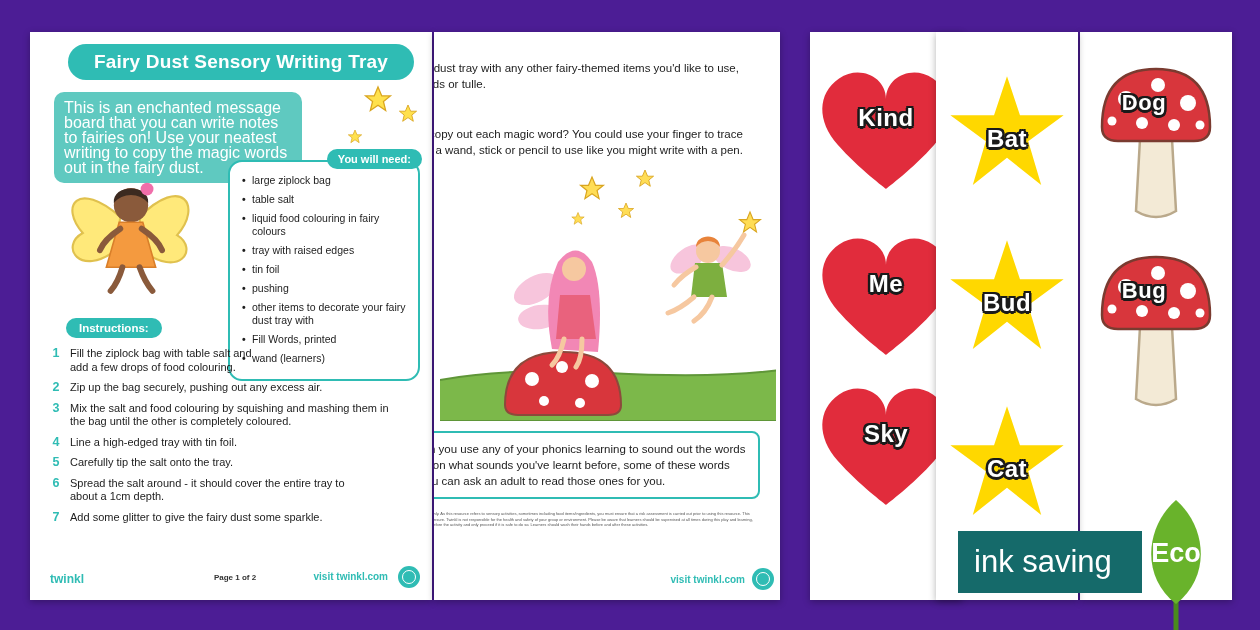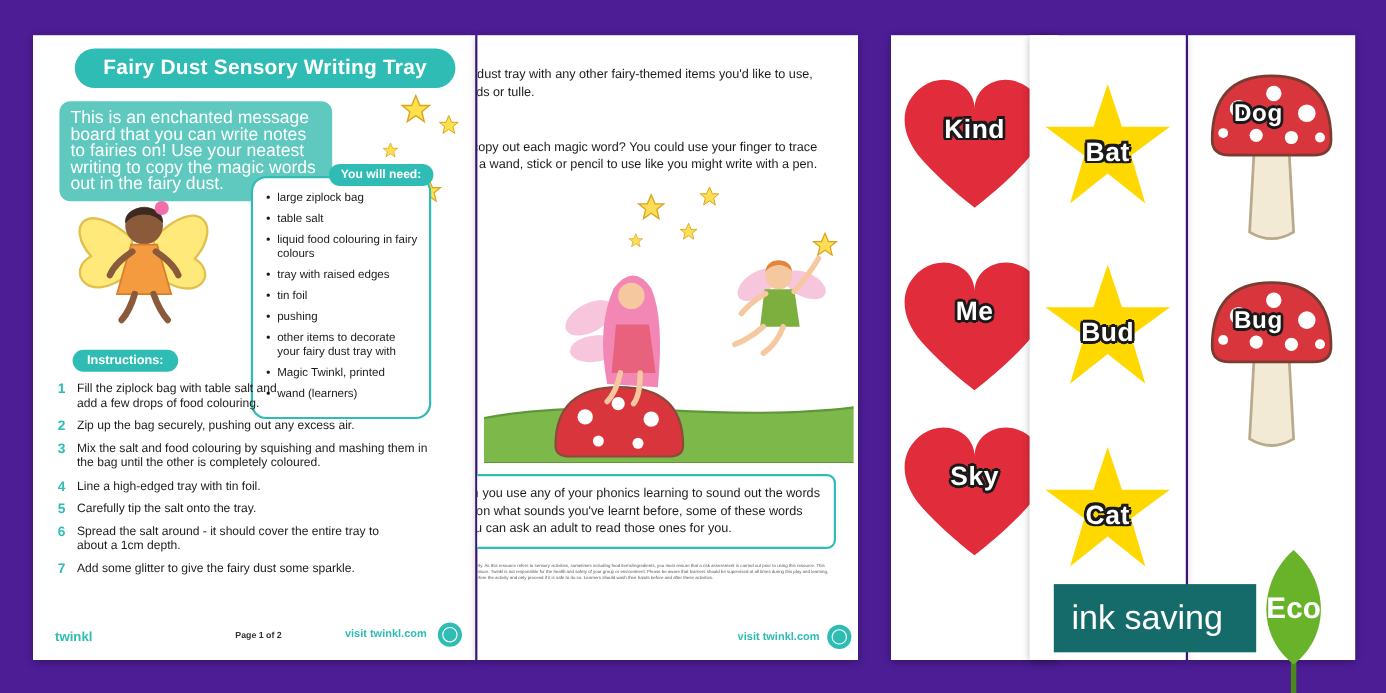--- a/index.html
+++ b/index.html
@@ -14,21 +14,21 @@
   .sheet5{left:1080px;width:152px;}
 
   
   .title-bar{position:absolute;left:38px;top:12px;width:346px;height:36px;background:#2fbcb4;border-radius:18px;
     color:#fff;font-size:19px;font-weight:bold;text-align:center;line-height:36px;letter-spacing:.2px;}
   .intro{position:absolute;left:24px;top:60px;width:248px;background:#5fc9c0;border-radius:10px;color:#fff;
     font-size:16px;line-height:15px;padding:8px 10px;box-sizing:border-box;}
   .deco-stars{position:absolute;left:300px;top:50px;width:100px;height:110px;}
   .fairy{position:absolute;left:26px;top:126px;width:150px;height:150px;}
 
-  .materials-box{position:absolute;left:198px;top:128px;width:164px;border:2.5px solid #2fbcb4;border-radius:14px;
+  .materials-box{position:absolute;left:198px;top:128px;width:192px;border:2.5px solid #2fbcb4;border-radius:14px;
     background:#fff;padding:12px 8px 8px 12px;box-sizing:border-box;}
   .pill{background:#2fbcb4;color:#fff;font-weight:bold;border-radius:11px;}
   .pill-need{position:absolute;top:-13px;right:-4px;font-size:11px;padding:4px 11px;}
   .materials{list-style:none;margin:0;padding:0;}
   .materials li{display:flex;font-size:10.5px;line-height:13px;color:#1c1c1c;margin-bottom:6px;}
   .materials .bullet{flex:0 0 10px;font-weight:bold;}
   .pill-instructions{position:absolute;left:36px;top:286px;font-size:11.5px;padding:4px 13px;}
 
   .steps{position:absolute;left:18px;top:315px;width:372px;margin:0;padding:0;list-style:none;}
   .step{display:flex;margin-bottom:7px;font-size:11px;line-height:13.5px;color:#1c1c1c;}
@@ -147,21 +147,21 @@
         <li>
             <span class="bullet">•</span>
             <span>pushing</span>
           </li>
         <li>
             <span class="bullet">•</span>
             <span>other items to decorate your fairy dust tray with</span>
           </li>
         <li>
             <span class="bullet">•</span>
-            <span>Magic Twinkl, printed</span>
+            <span>Fill Words, printed</span>
           </li>
         <li>
             <span class="bullet">•</span>
             <span>wand (learners)</span>
           </li>
       </ul>
     </div>
 
     <div class="pill pill-instructions">Instructions:</div>
 

